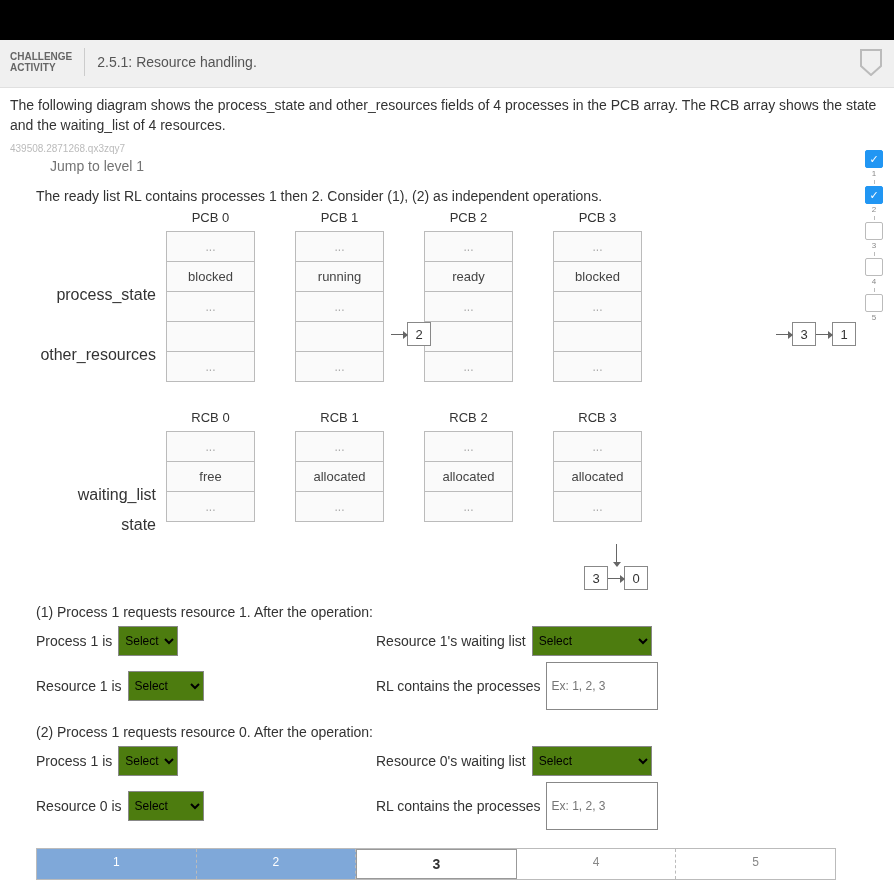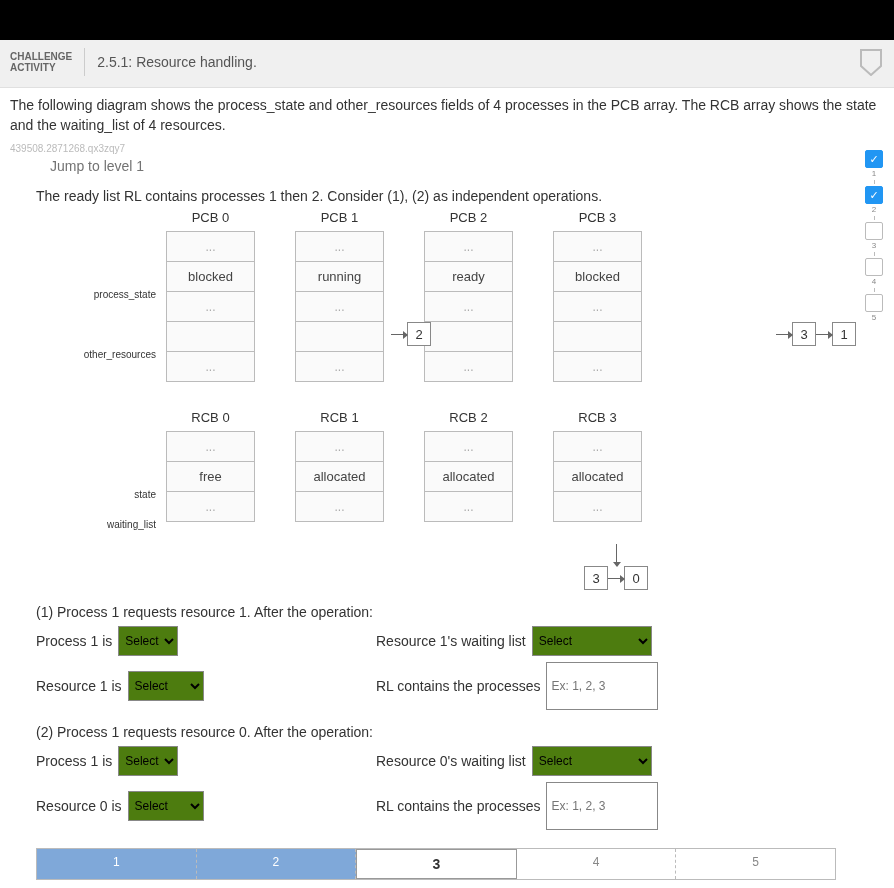--- a/index.html
+++ b/index.html
@@ -22,21 +22,21 @@
   .progress-rail { position: absolute; right: 8px; top: 62px; width: 24px; display: flex; flex-direction: column; align-items: center; gap: 2px; }
   .prog-item { display: flex; flex-direction: column; align-items: center; gap: 1px; }
   .prog-box { width: 18px; height: 18px; border: 1px solid #bbb; border-radius: 2px; display: flex; align-items: center; justify-content: center; font-size: 11px; background: #fff; }
   .prog-box.checked { background: #2196f3; border-color: #2196f3; color: #fff; }
   .prog-num { font-size: 8px; color: #888; }
   .prog-dash { width: 1px; height: 4px; border-left: 1px dashed #bbb; }
 
   
   .diagram-wrap { margin-left: 26px; margin-bottom: 10px; }
   .diagram-row { display: flex; align-items: flex-start; }
-  .labels-col { width: 130px; text-align: right; padding-right: 10px; font-size: 10px; color: #333; padding-top: 22px; }
+  .labels-col { width: 130px; text-align: right; padding-right: 10px; font-size: 16px; color: #333; padding-top: 22px; }
   .labels-col .lbl { height: 30px; line-height: 30px; }
   .tables-col { display: flex; gap: 40px; position: relative; }
   .tbl-block { display: flex; flex-direction: column; align-items: center; }
   .tbl-title { font-size: 13px; color: #333; margin-bottom: 3px; height: 18px; }
   table.databox { border-collapse: collapse; }
   table.databox td { border: 1px solid #bbb; width: 88px; height: 30px; text-align: center; font-size: 13px; color: #444; background: #fafafa; }
   table.databox td.dots { color: #aaa; font-size: 12px; }
   .small-box { display: inline-flex; align-items: center; justify-content: center; width: 24px; height: 24px; border: 1px solid #888; font-size: 13px; background: #fff; }
   .arrow-line { display: inline-block; width: 16px; height: 1px; background: #666; vertical-align: middle; position: relative; }
   .arrow-line::after { content: ''; position: absolute; right: -1px; top: -3px; border-left: 5px solid #666; border-top: 4px solid transparent; border-bottom: 4px solid transparent; }
@@ -241,22 +241,22 @@
         </div>
       </div>
     </div>
 
     
     <div class="diagram-wrap">
       <div class="diagram-row">
         <div class="labels-col">
           <div class="lbl" style="height:18px"></div>
           <div class="lbl">&nbsp;</div>
+          <div class="lbl">waiting_list</div>
           <div class="lbl">state</div>
-          <div class="lbl">waiting_list</div>
         </div>
         <div class="tables-col">
           <div class="tbl-block">
             <div class="tbl-title">RCB 0</div>
             <table class="databox">
                 <tbody>
                   <tr>
                     <td class="dots">...</td>
                   </tr>
                   <tr>

